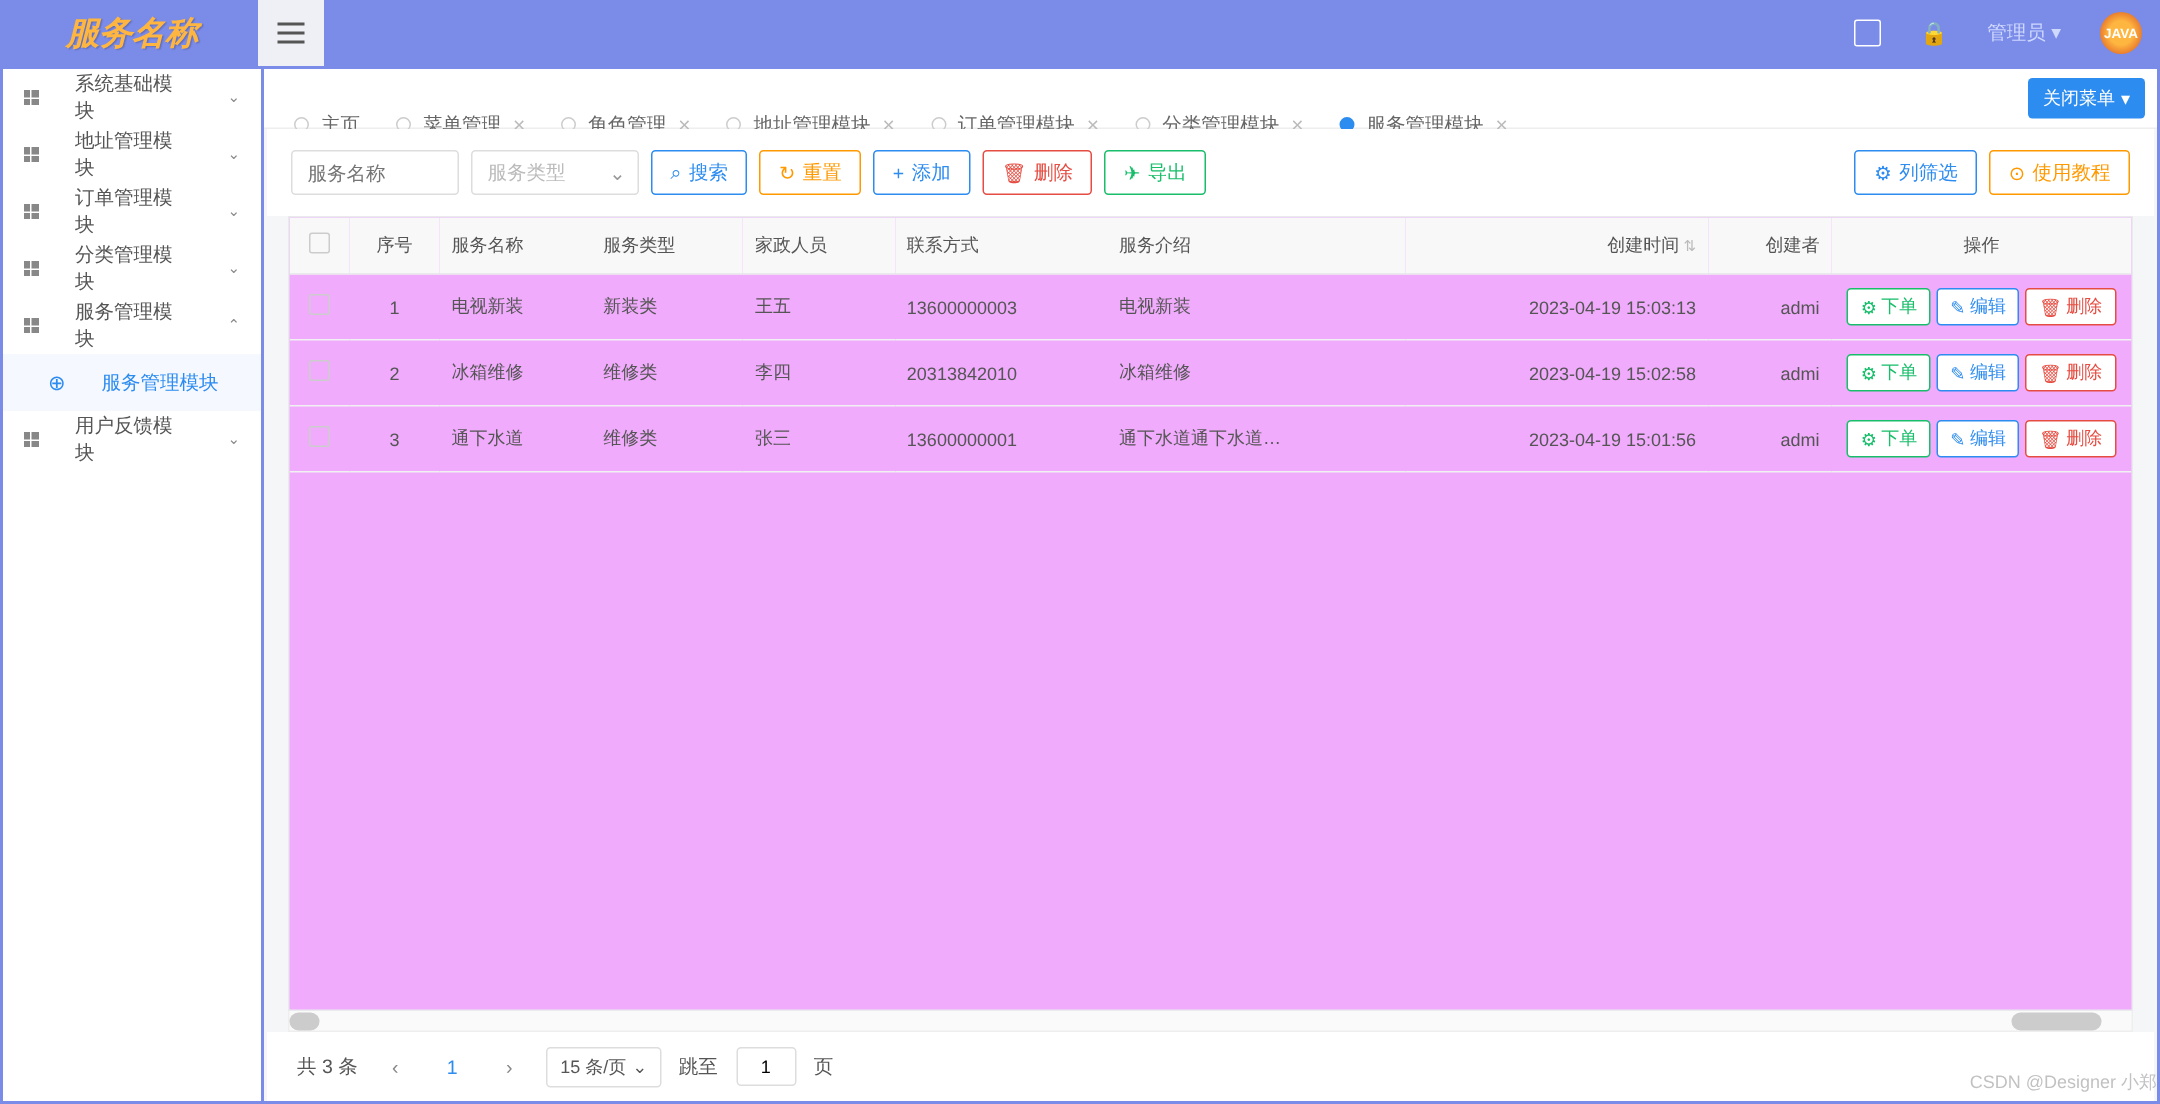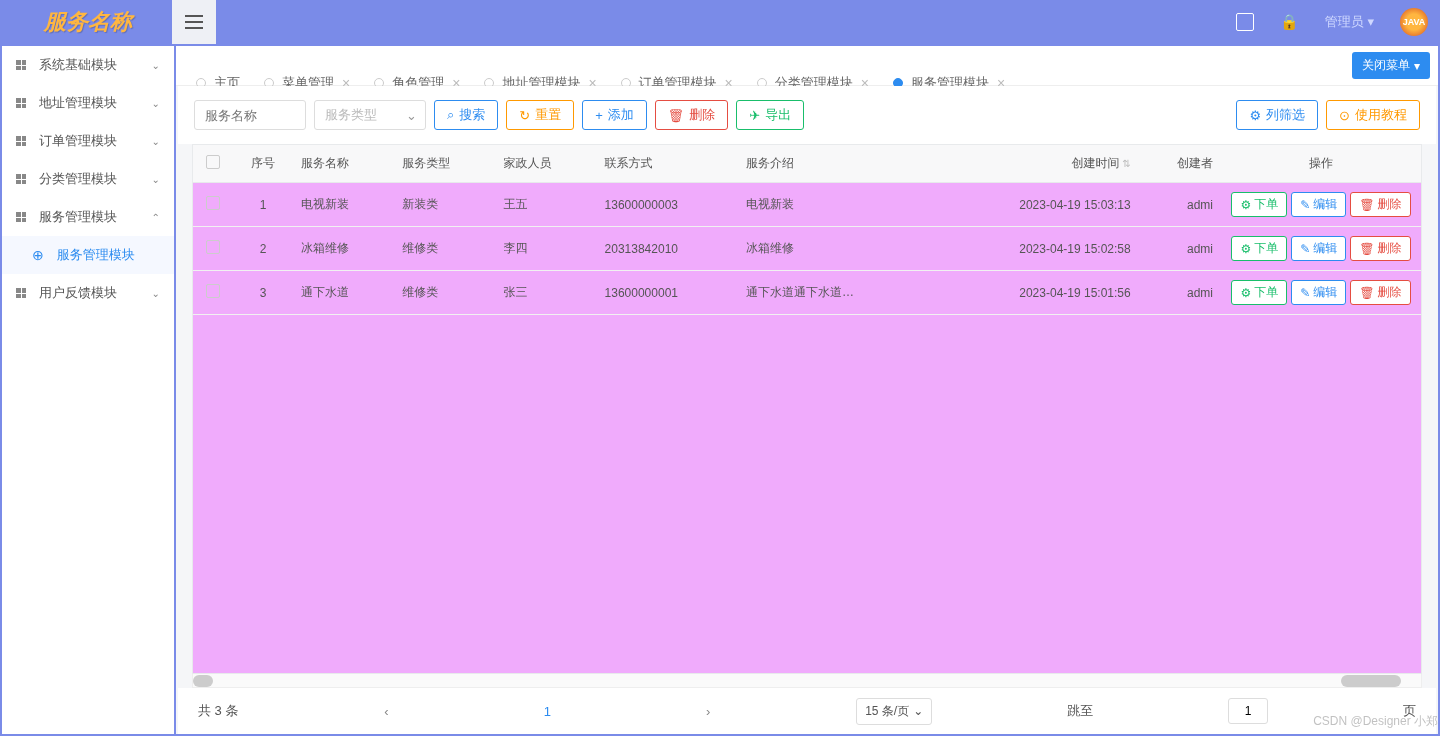--- a/index.html
+++ b/index.html
@@ -21,21 +21,21 @@
     .fullscreen-icon { width: 18px; height: 18px; border: 1.5px solid #fff; border-radius: 2px; position: relative; cursor: pointer; }
     .lock-icon::before { content: "🔒"; color: #fff; font-size: 15px; }
     .admin-name { color: #cfd8ff; font-size: 13px; cursor: pointer; }
     .avatar { width: 28px; height: 28px; border-radius: 50%; background: radial-gradient(circle, #ffb640 40%, #d4481c 100%); display: flex; align-items: center; justify-content: center; color: #fff; font-size: 9px; font-weight: bold; }
     
     
     .body { flex: 1; display: flex; background: #7a8be8; padding: 2px; }
     
     
     .sidebar { width: 172px; background: #fff; display: flex; flex-direction: column; }
-    .menu-item { height: 38px; display: flex; align-items: center; padding: 0 14px; font-size: 13px; color: #555; cursor: pointer; gap: 13px; }
+    .menu-item { height: 38px; display: flex; align-items: center; padding: 0 14px; font-size: 13px; color: #555; cursor: pointer; gap: 24px; }
     .menu-item.active { color: #2d8cf0; background: #f5f8ff; padding-left: 30px; }
     .menu-item .grid-icon { width: 10px; height: 10px; display: grid; grid-template: 1fr 1fr / 1fr 1fr; gap: 1px; }
     .menu-item .grid-icon span { background: #888; }
     .menu-item .chevron { margin-left: auto; font-size: 10px; color: #888; }
     .menu-item .globe-icon::before { content: "⊕"; font-size: 14px; color: #2d8cf0; }
     
     
     .main { flex: 1; background: #f5f6f8; display: flex; flex-direction: column; margin-left: 2px; position: relative; }
     
     
@@ -68,21 +68,21 @@
     .col-op { text-align: center; width: 200px; }
     .op-btns { display: flex; gap: 4px; justify-content: center; }
     .mini-btn { padding: 3px 8px; border-radius: 3px; font-size: 12px; display: inline-flex; align-items: center; gap: 3px; cursor: pointer; background: #fff; }
     .mini-green { border: 1px solid #19be6b; color: #19be6b; }
     .mini-blue { border: 1px solid #2d8cf0; color: #2d8cf0; }
     .mini-red { border: 1px solid #e54d42; color: #e54d42; }
     .sort-icon::after { content: " ⇅"; color: #bbb; font-size: 10px; }
     .ellipsis { white-space: nowrap; overflow: hidden; text-overflow: ellipsis; max-width: 110px; }
     
     
-    .footer { height: 46px; display: flex; align-items: center; justify-content: space-between; padding: 0 20px; gap: 12px; font-size: 13px; color: #555; background: #fff; margin: 0 2px; }
+    .footer { height: 46px; display: flex; align-items: center; justify-content: flex-start; padding: 0 20px; gap: 12px; font-size: 13px; color: #555; background: #fff; margin: 0 2px; }
     .page-btn { width: 26px; height: 26px; display: inline-flex; align-items: center; justify-content: center; border-radius: 3px; cursor: pointer; color: #888; }
     .page-btn.active { color: #2d8cf0; }
     .page-select { border: 1px solid #ddd; border-radius: 3px; padding: 4px 8px; font-size: 12px; display: inline-flex; align-items: center; gap: 4px; }
     .page-input { width: 40px; height: 26px; border: 1px solid #ddd; border-radius: 3px; text-align: center; font-size: 12px; }
     .watermark { position: absolute; right: 0; bottom: 4px; color: #999; font-size: 12px; opacity: 0.6; z-index: 100;}
     .hscroll { height: 14px; background: #fafafa; margin: 0 16px; border: 1px solid #eee; border-top: none; position: relative; }
     .hscroll::before { content: ""; position: absolute; left: 0; top: 1px; width: 20px; height: 12px; background: #ccc; border-radius: 6px; }
     .hscroll::after { content: ""; position: absolute; right: 20px; top: 1px; width: 60px; height: 12px; background: #ccc; border-radius: 6px; }
   </style>
 </head>

